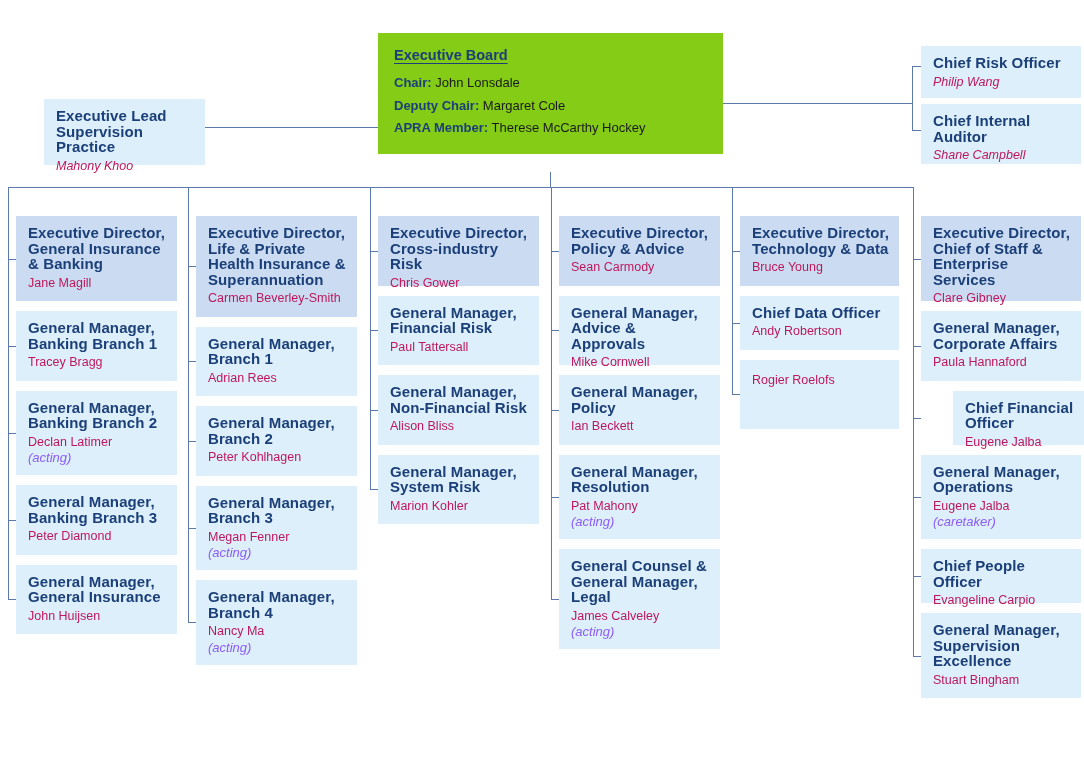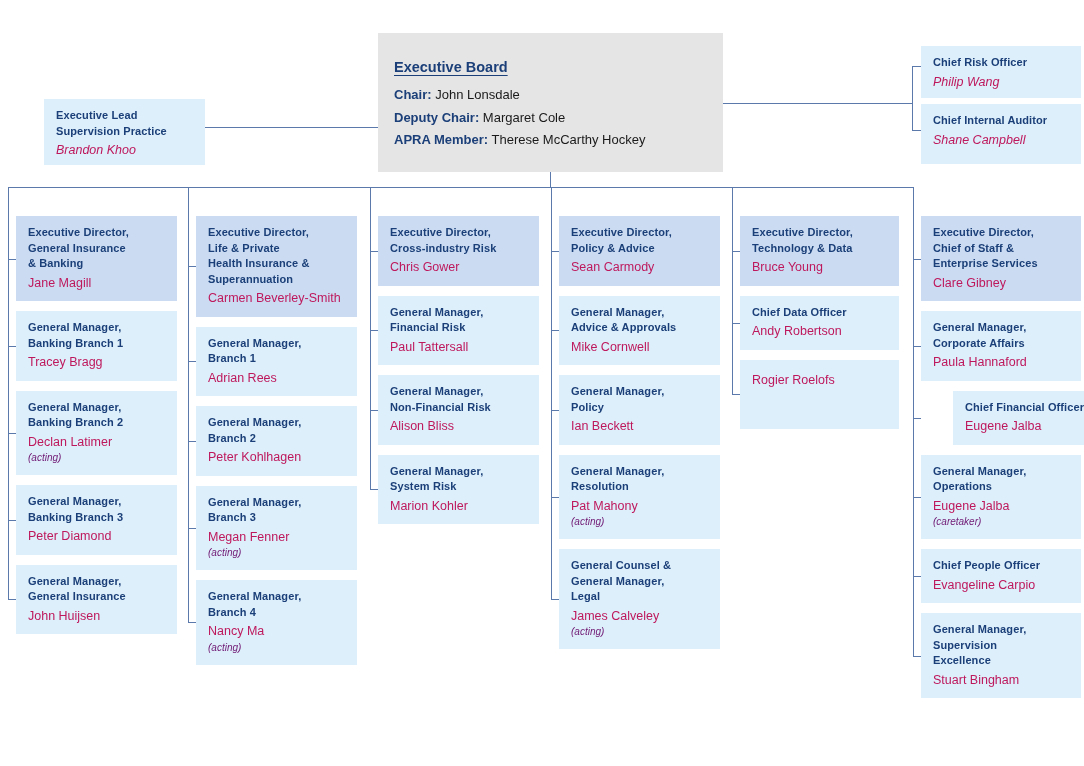--- a/index.html
+++ b/index.html
@@ -7,38 +7,38 @@
     width: 1084px; height: 766px;
     background: #ffffff;
     font-family: "Liberation Sans", sans-serif;
     overflow: hidden;
   }
   #chart-root { position: relative; width: 1084px; height: 766px; }
 
   
   .box { position: absolute; padding: 9px 10px 10px 12px; }
   .box .title {
-    font-weight: bold; font-size: 11px; line-height: 15.5px;
+    font-weight: bold; font-size: 15px; line-height: 15.5px;
     color: #1b3f78; letter-spacing: .1px;
   }
   .box .person {
     font-size: 12.5px; line-height: 16.5px; color: #be185d;
     margin-top: 3px;
   }
   .box .person.italic { font-style: italic; }
-  .box .note { font-size: 10px; line-height: 15px; color: #701a75; font-style: italic; }
+  .box .note { font-size: 13px; line-height: 15px; color: #8b5cf6; font-style: italic; }
 
   .box.ed   { background: #cbdcf2; }
   .box.gm   { background: #ddeffa; }
   .box.side { background: #ddeffa; }
 
   
   #board {
-    position: absolute; left: 378px; top: 33px; width: 345px; height: 139px;
-    background: #e5e5e5; padding: 26px 16px;
+    position: absolute; left: 378px; top: 33px; width: 345px; height: 121px;
+    background: #84cc16; padding: 14px 16px;
   }
   #board .board-title {
     font-weight: bold; font-size: 14.5px; color: #1b3f78;
     text-decoration: underline; text-underline-offset: 3px;
     margin-bottom: 9px;
   }
   #board .row { font-size: 13px; line-height: 22.5px; color: #1a1a1a; }
   #board .row .lbl { font-weight: bold; color: #1b3f78; }
   .h  { position: absolute; height: 1px; background: #5b79ab; }
   .v  { position: absolute; width: 1px;  background: #5b79ab; }
@@ -112,21 +112,21 @@
       <span class="lbl">APRA Member:</span>
       <span>Therese McCarthy Hockey</span>
     </div>
   </div>
 
   <div class="box side" id="left-box" style="left:16px; top:99px; width:161px; height:66px;margin-left:28px;">
     <div class="title">
       <div>Executive Lead</div>
       <div>Supervision Practice</div>
     </div>
-    <div class="person italic">Brandon Khoo</div>
+    <div class="person italic">Mahony Khoo</div>
   </div>
 
   <div class="box side" style="left:921px; top:46px; width:160px; height:52px;">
     <div class="title">Chief Risk Officer</div>
     <div class="person italic">Philip Wang</div>
   </div>
   <div class="box side" style="left:921px; top:104px; width:160px; height:60px;">
     <div class="title">Chief Internal Auditor</div>
     <div class="person italic">Shane Campbell</div>
   </div>

